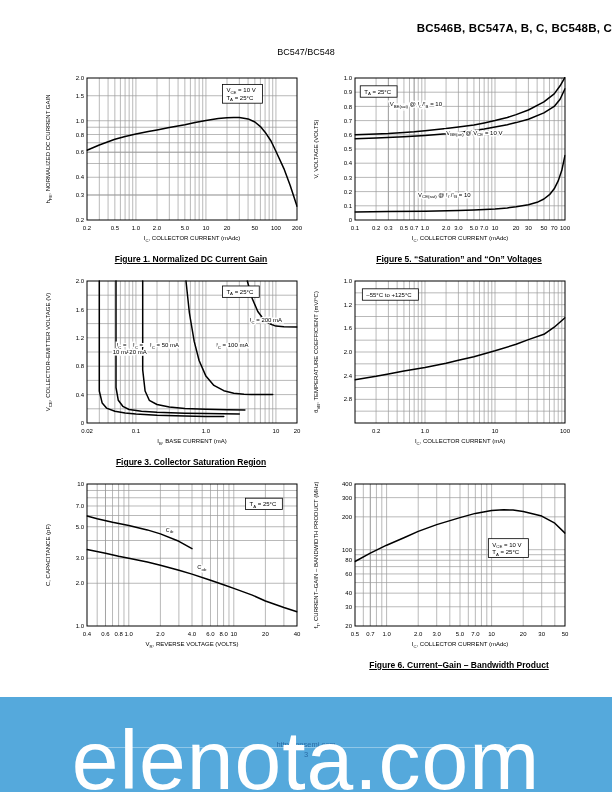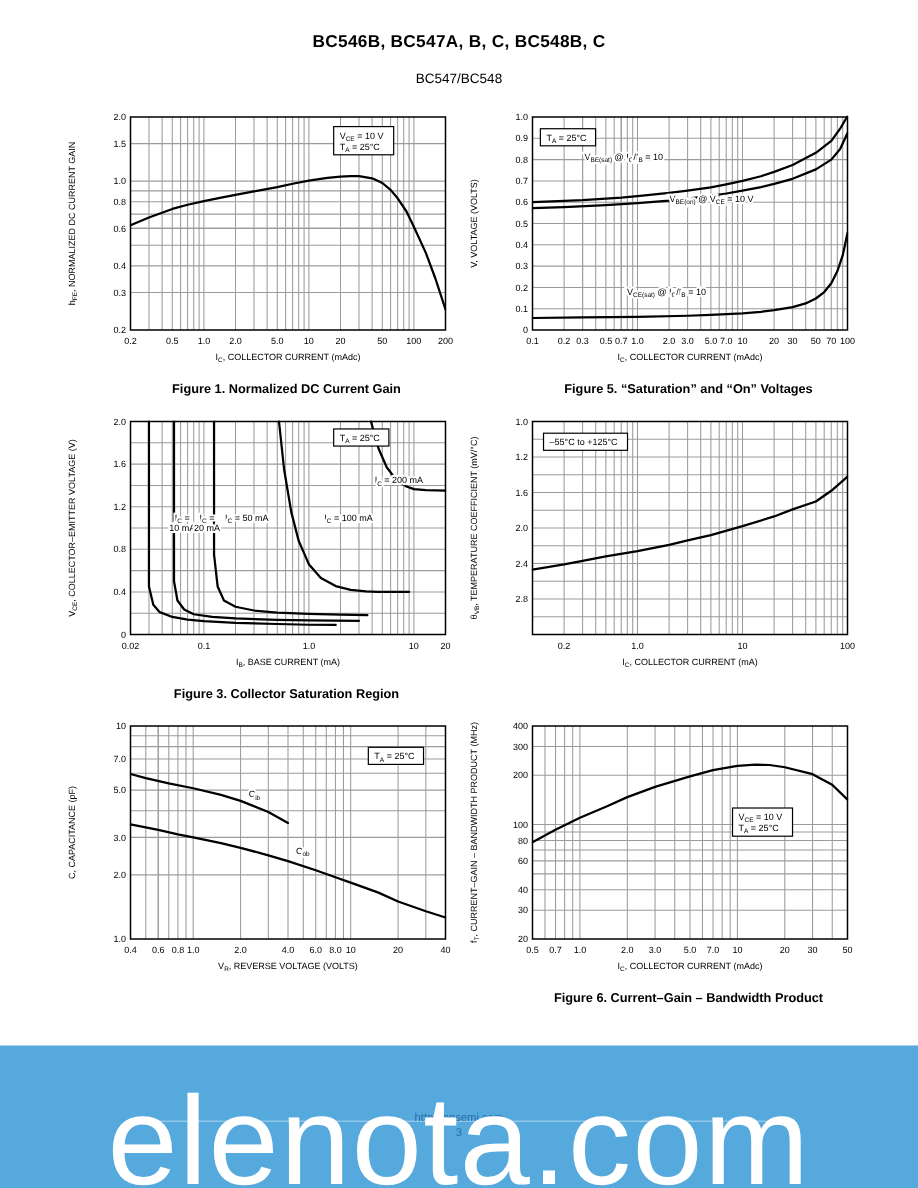--- a/index.html
+++ b/index.html
@@ -1,26 +1,26 @@
 <!DOCTYPE html>
 <html><head>
 <meta charset="utf-8">
 <style>
   html,body{margin:0;padding:0;}
   body{
     width:612px;height:792px;position:relative;overflow:hidden;
     background:#ffffff;font-family:"Liberation Sans",sans-serif;color:#000;
   }
-  .page-title{margin:0;padding-top:22px;text-align:center;font-size:11.5px;font-weight:bold;letter-spacing:.2px;}
+  .page-title{margin:0;padding-top:22px;text-align:right;font-size:11.5px;font-weight:bold;letter-spacing:.2px;}
   .page-subtitle{margin:0;padding-top:13px;text-align:center;font-size:9px;font-weight:normal;}
   .figure-grid{
     display:grid;grid-template-columns:266px 266px;column-gap:2px;row-gap:8px;
     padding-left:40px;margin-top:13px;
   }
-  .chart-cell{width:266px;}
+  .chart-cell{width:266px;text-decoration:underline;}
   .chart-cell svg{display:block;}
   .chart-caption{
     width:230px;margin-left:36px;text-align:center;
     font-size:8.5px;font-weight:bold;line-height:12px;margin-top:1px;
   }
   svg text{font-family:"Liberation Sans",sans-serif;fill:#000;}
   
   .banner{position:absolute;left:0;top:697px;width:612px;height:121px;}
   .banner-line{position:absolute;top:50px;left:95px;width:422px;height:1px;background:rgba(255,255,255,.35);}
   .footer-url{position:absolute;top:43px;left:0;width:100%;text-align:center;font-size:7.5px;color:#2a6da6;}

